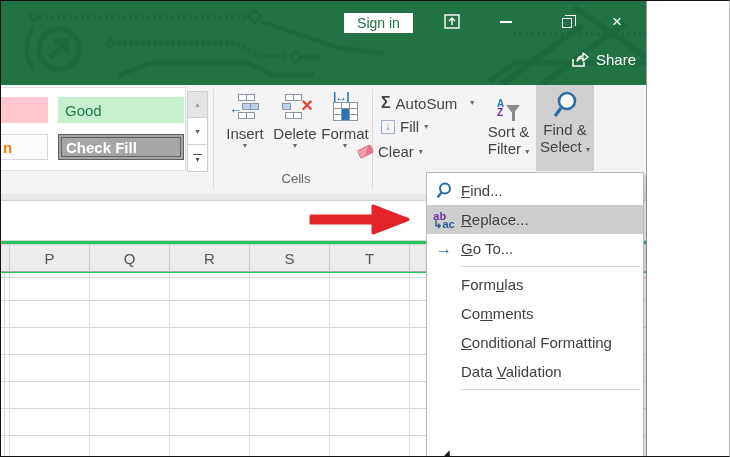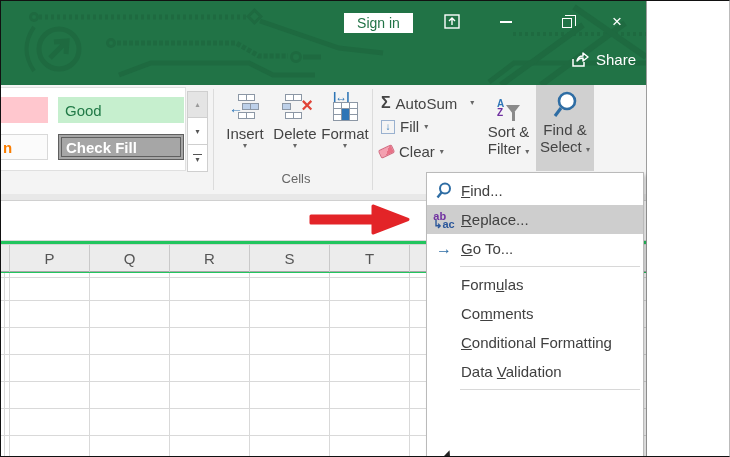--- a/index.html
+++ b/index.html
@@ -242,21 +242,21 @@
         <span>AutoSum</span>
         <span class="caret" style="margin-left:8px;">▾</span>
       </div>
       <div class="ed-row" style="left:380px; top:33px;">
         <span class="fill-icon">
             <span>↓</span>
           </span>
         <span>Fill</span>
         <span class="caret">▾</span>
       </div>
-      <div class="ed-row" style="left:378px; top:58px;">
+      <div class="ed-row" style="left:357px; top:58px;">
         <span class="eraser"></span>
         <span>Clear</span>
         <span class="caret">▾</span>
       </div>
 
       <div class="big-btn" style="left:482px; width:51px;">
         <div style="display:flex; margin-top:8px; height:30px; align-items:center;">
           <div class="az">
               <span class="a">A</span>
               <span class="z">Z</span>

